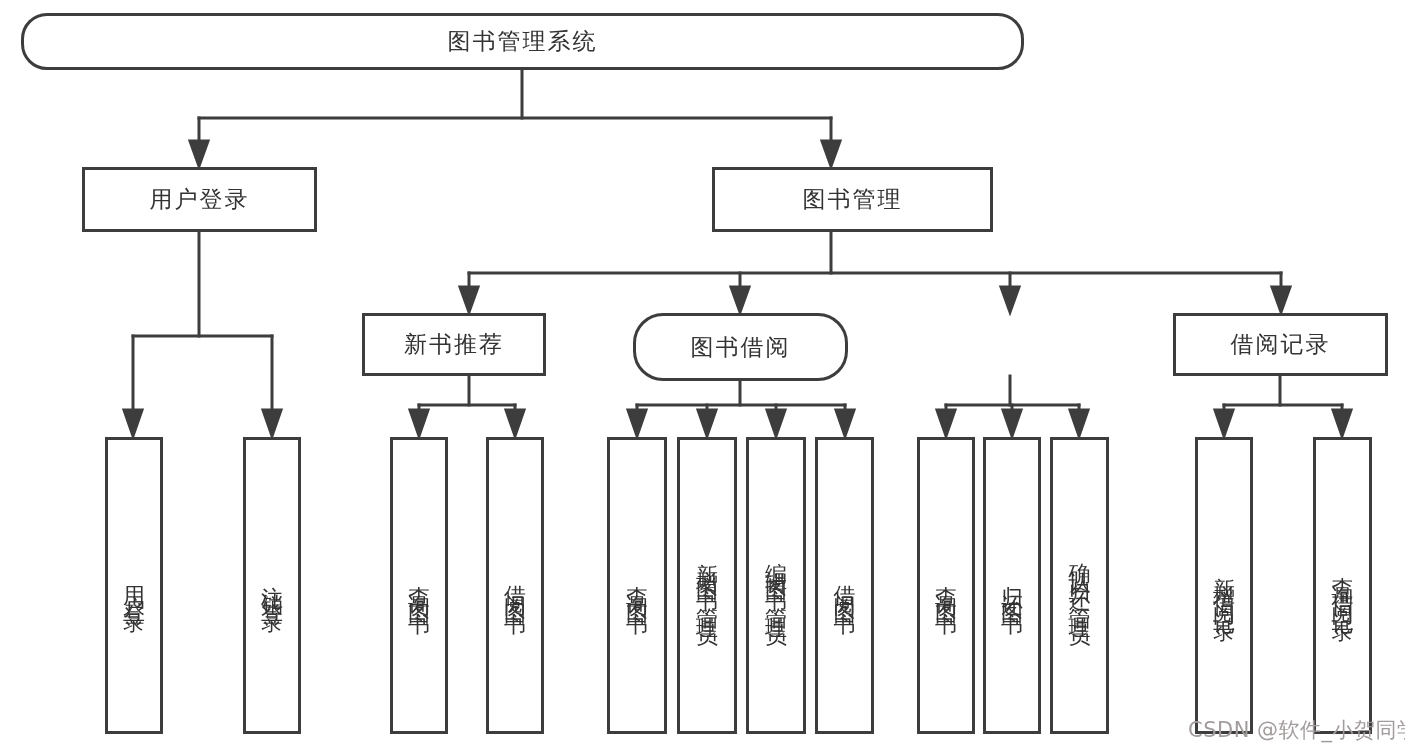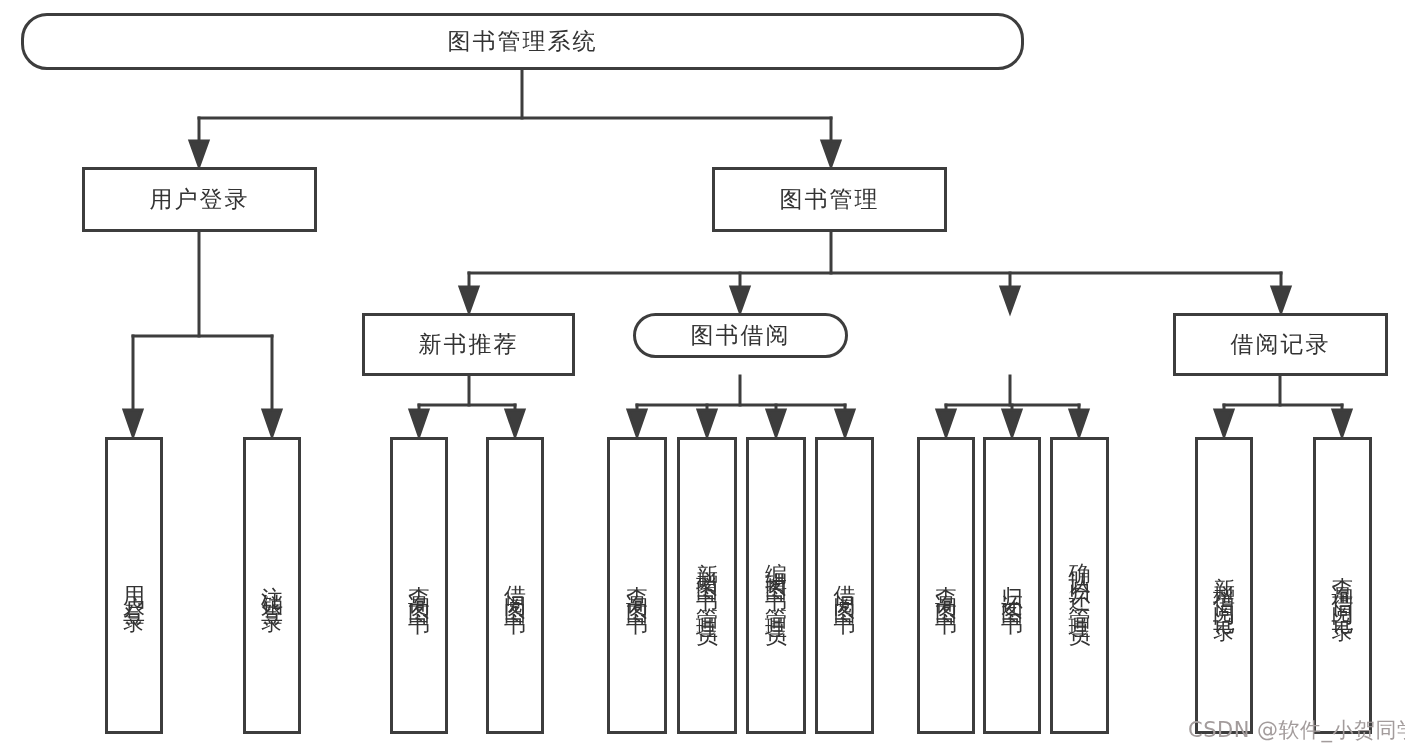--- a/index.html
+++ b/index.html
@@ -36,23 +36,23 @@
   .node .vlabel {
     writing-mode: vertical-rl;
     text-orientation: mixed;
     font-size: 22px;
     letter-spacing: 9px;
     line-height: 1;
   }
   
   .n-root        { left: 21px;   top: 13px;  width: 1003px; height: 57px; border-radius: 26px; }
   .n-user-login  { left: 82px;   top: 167px; width: 235px;  height: 65px; }
-  .n-book-mgmt   { left: 712px;  top: 167px; width: 235px;  height: 65px; }
-  .n-nbr         { left: 362px;  top: 313px; width: 213px;  height: 63px; }
-  .n-bb          { left: 633px;  top: 313px; width: 215px;  height: 45px; border-radius: 30px; }
+  .n-book-mgmt   { left: 712px;  top: 167px; width: 281px;  height: 65px; }
+  .n-nbr         { left: 362px;  top: 313px; width: 184px;  height: 63px; }
+  .n-bb          { left: 633px;  top: 313px; width: 215px;  height: 68px; border-radius: 30px; }
   .n-cb          { left: 903px;  top: 313px; width: 215px;  height: 63px; }
   .n-br          { left: 1173px; top: 313px; width: 215px;  height: 63px; }
   .leaf          { top: 437px; height: 297px; }
   .l-login       { left: 105px;  width: 58px; }
   .l-logout      { left: 243px;  width: 58px; }
   .l-nbr-query   { left: 390px;  width: 58px; }
   .l-nbr-borrow  { left: 486px;  width: 58px; }
   .l-bb-query    { left: 607px;  width: 60px; }
   .l-bb-add      { left: 677px;  width: 60px; }
   .l-bb-edit     { left: 746px;  width: 60px; }

